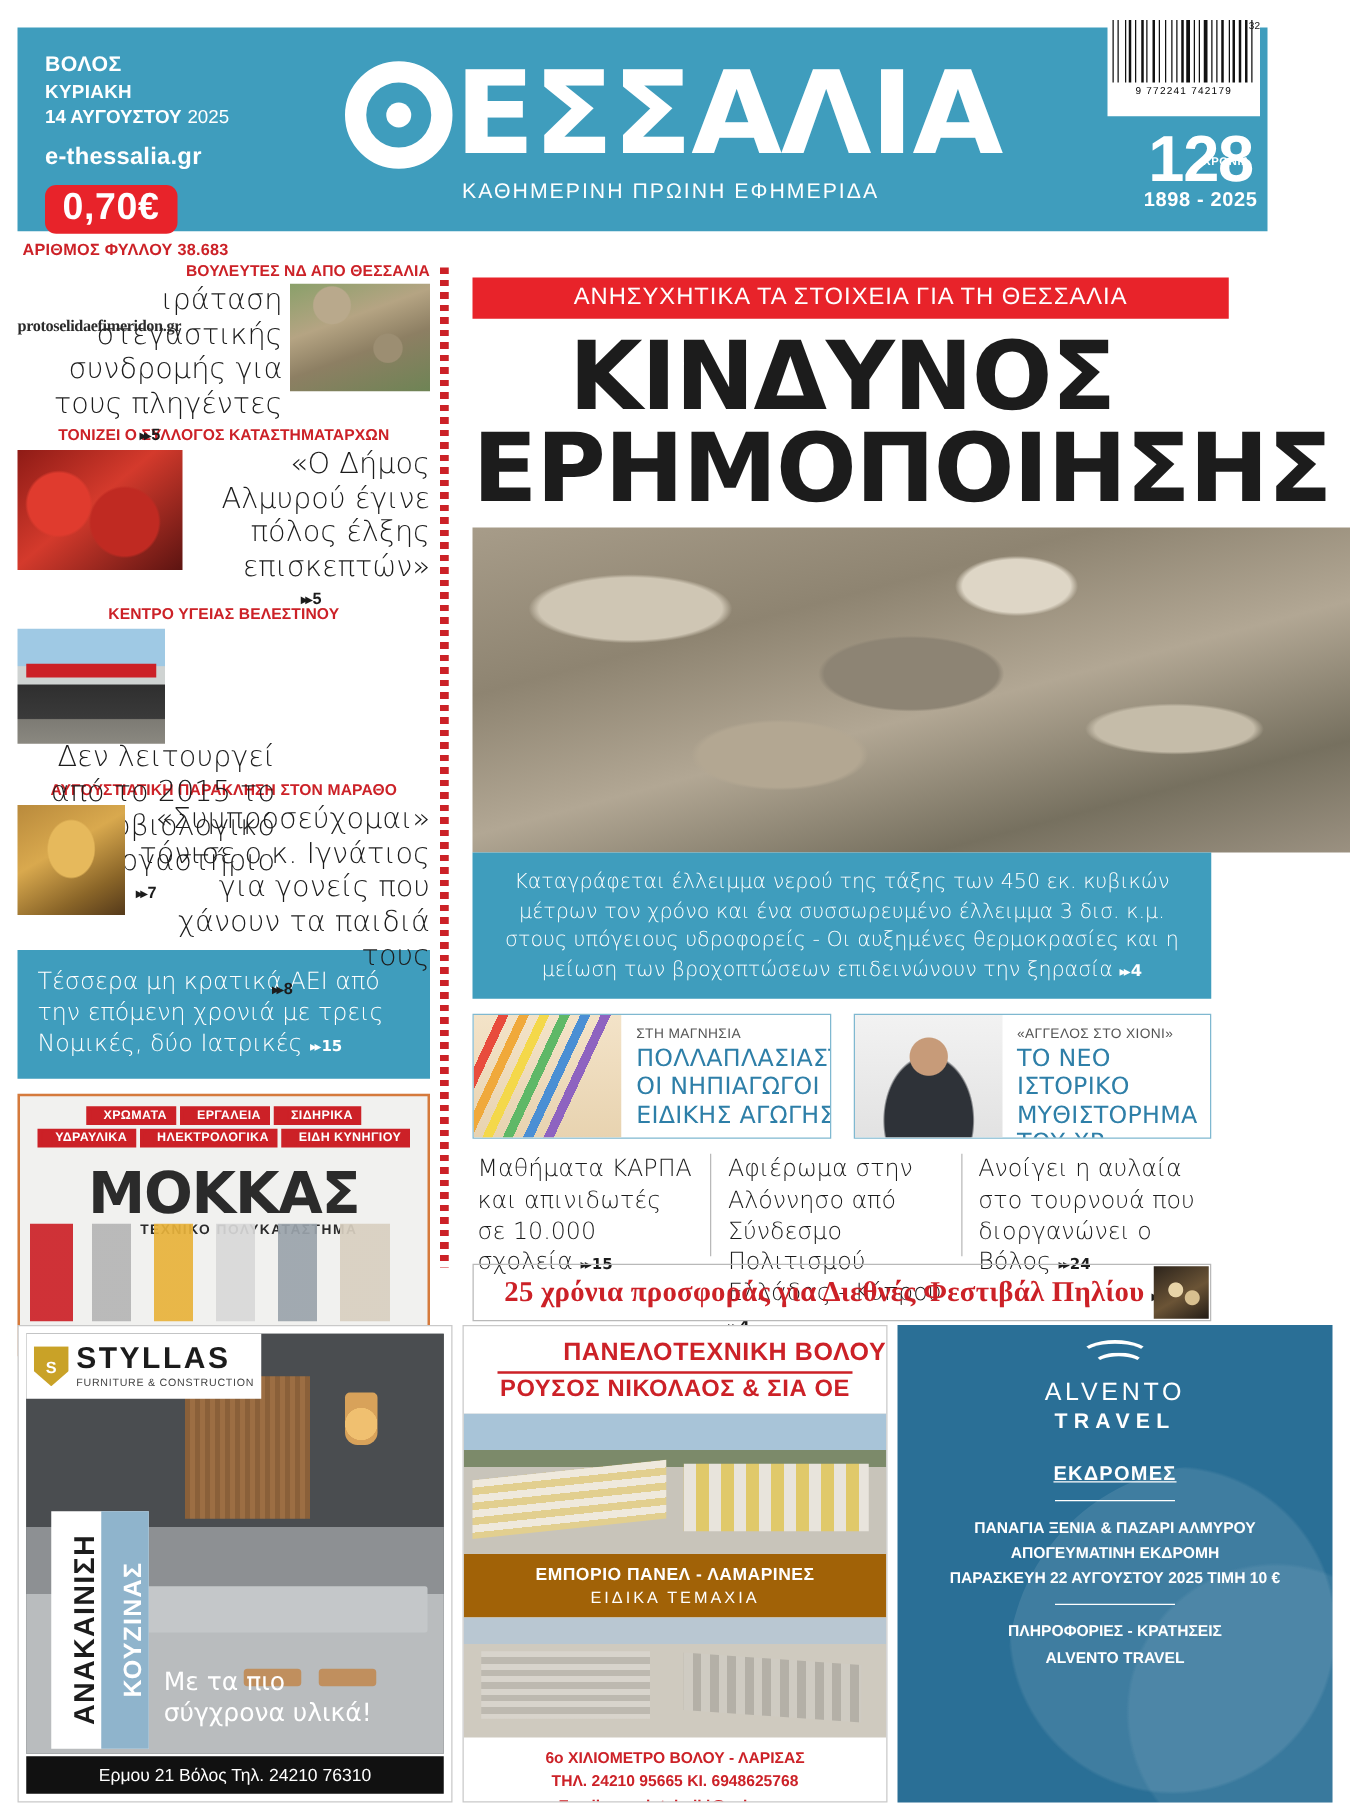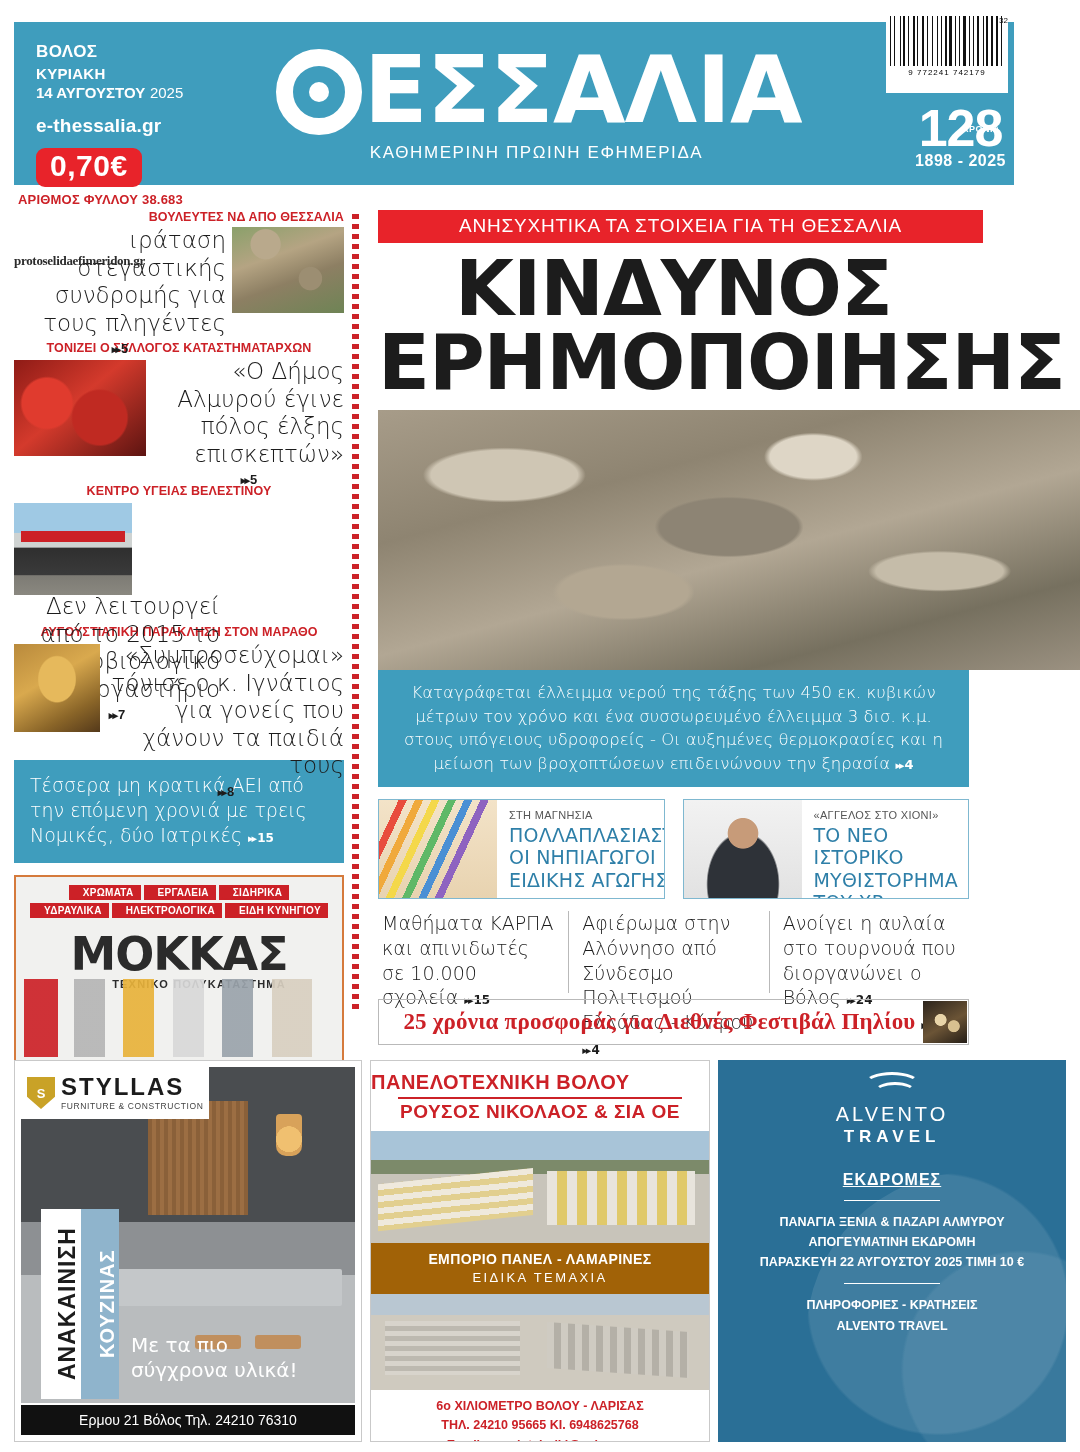--- a/index.html
+++ b/index.html
@@ -74,21 +74,21 @@
     position: absolute; left: 18px; top: 192px;
     font-size: 13px; font-weight: bold; color: #cc2127; letter-spacing: .2px;
   }
 
   
   .left-col { position: absolute; left: 14px; top: 210px; width: 330px; }
   .divider-v {
     position: absolute; left: 352px; top: 214px; width: 7px; height: 800px;
     background: repeating-linear-gradient(to bottom, #cc2127 0, #cc2127 5px, #fff 5px, #fff 10px);
   }
-  .right-col { position: absolute; left: 378px; top: 210px; width: 591px; }
+  .right-col { position: absolute; left: 378px; top: 222px; width: 591px; }
 
   
   .story { margin-bottom: 13px; }
   .story-kicker {
     color: #cc2127; font-size: 12.5px; font-weight: bold;
     text-align: right; letter-spacing: .1px; margin-bottom: 3px;
   }
   .story-kicker.center { text-align: center; }
   .story-body { position: relative; }
   .story-title {
@@ -337,21 +337,21 @@
     position:absolute; left:6px; right:6px; bottom:6px; height:30px;
     background:#111; color:#fff; font-size:14px;
     display:flex; align-items:center; justify-content:center;
   }
 
   .ad-panel {
     position:absolute; left:370px; top:1060px; width:340px; height:382px;
     border:1px solid #c9c9c9; background:#fff; overflow:hidden;
   }
   .pan-t1 {
-    text-align:left; color:#cc2127; font-size:20px; font-weight:bold;
+    text-align:right; color:#cc2127; font-size:20px; font-weight:bold;
     margin-top:10px; letter-spacing:.5px;
   }
   .pan-rule { width:84%; height:2px; background:#cc2127; margin:3px auto 2px; }
   .pan-t2 {
     text-align:center; color:#cc2127; font-size:19px; font-weight:bold; letter-spacing:.5px;
   }
   .pan-photo1 {
     margin-top:8px; height:112px;
     background:
       linear-gradient(to bottom,#a8c4d8 0 26%, #7c8a6a 26% 38%, #c8c4ba 38% 100%),

